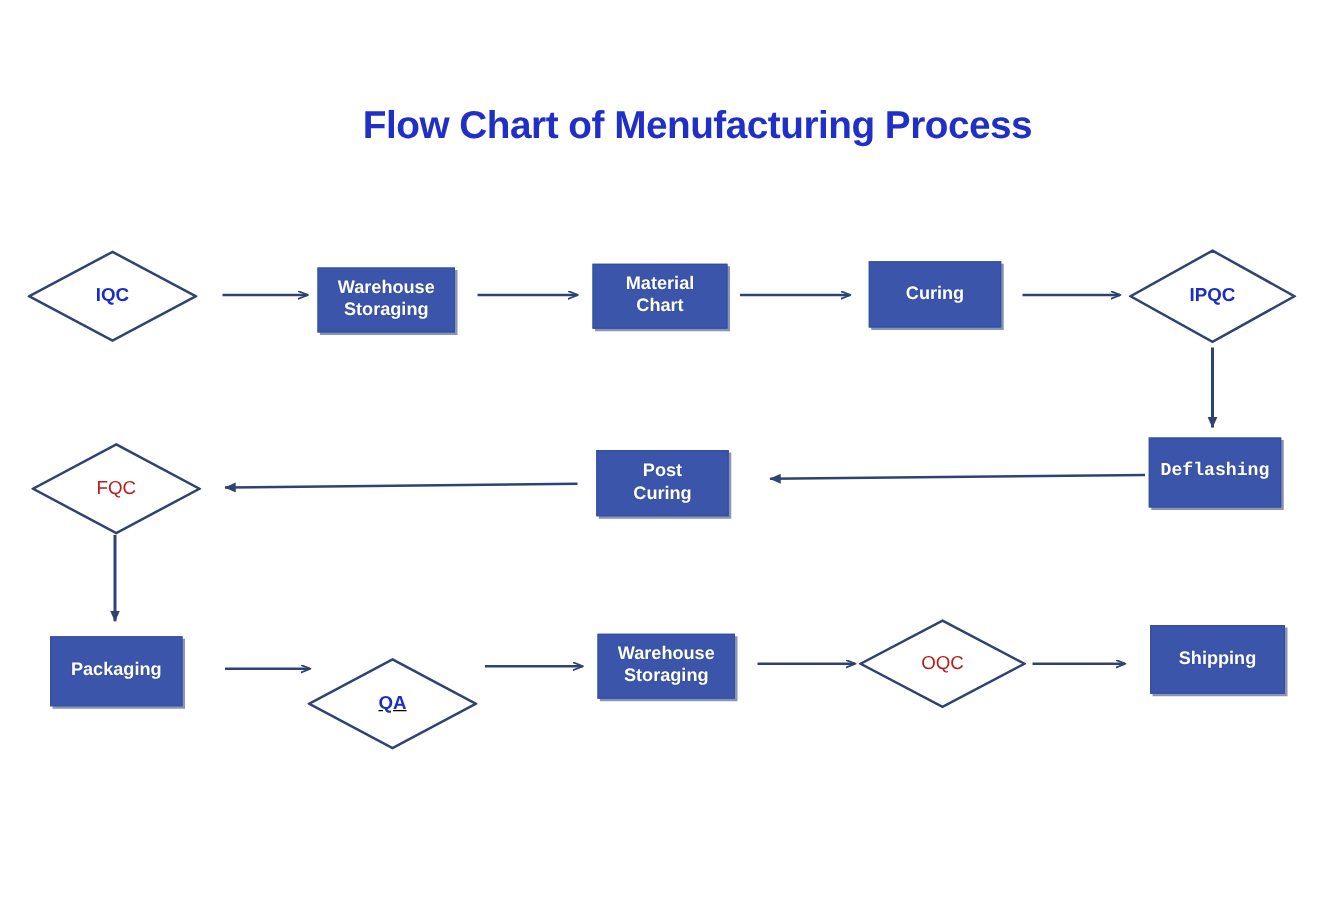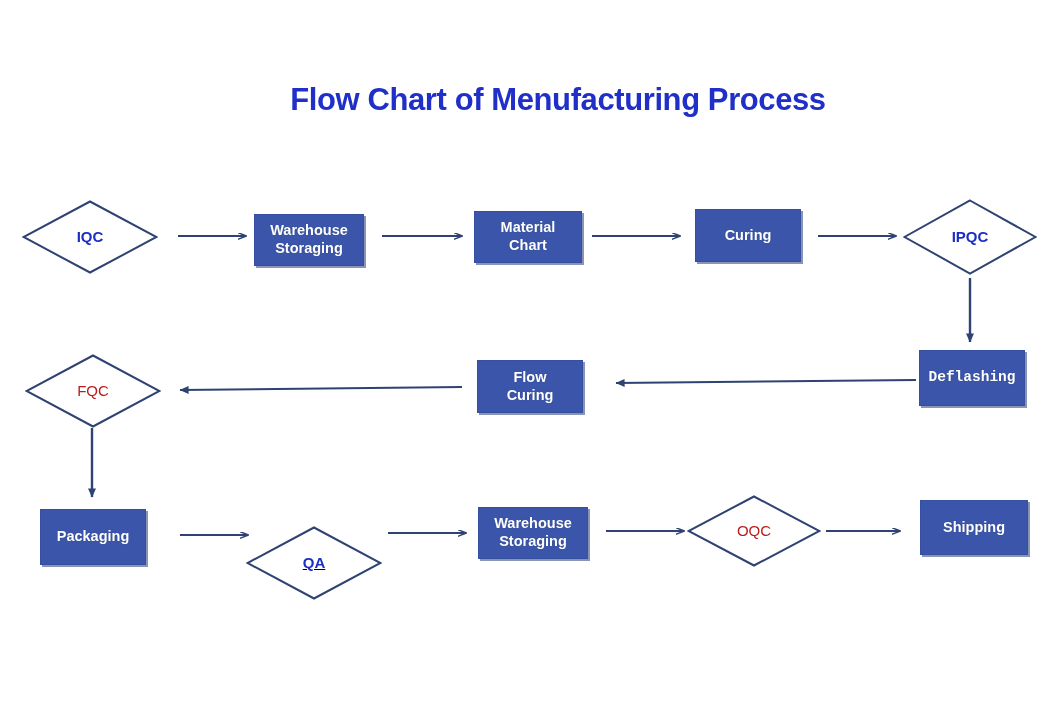--- a/index.html
+++ b/index.html
@@ -178,21 +178,21 @@
 
   <div class="node diamond light" style="left:25px; top:354px; width:136px; height:74px;">
     <svg class="dia-shape" viewBox="0 0 136 74" preserveAspectRatio="none">
       <polygon points="68,1.5 134.5,37 68,72.5 1.5,37" fill="#ffffff" stroke="#2E4372" stroke-width="2"></polygon>
     </svg>
     <span class="node-label">FQC</span>
   </div>
 
   <div class="node box" style="left:477px; top:360px; width:106px; height:53px;">
     <span class="node-label">
-      <span>Flow</span><br>
+      <span>Post</span><br>
       <span>Curing</span>
     </span>
   </div>
 
   <div class="node box" style="left:919px; top:350px; width:106px; height:56px;font-family:Liberation Mono, monospace;">
     <span class="node-label">Deflashing</span>
   </div>
 
   <div class="node box" style="left:40px; top:509px; width:106px; height:56px;">
     <span class="node-label">Packaging</span>

